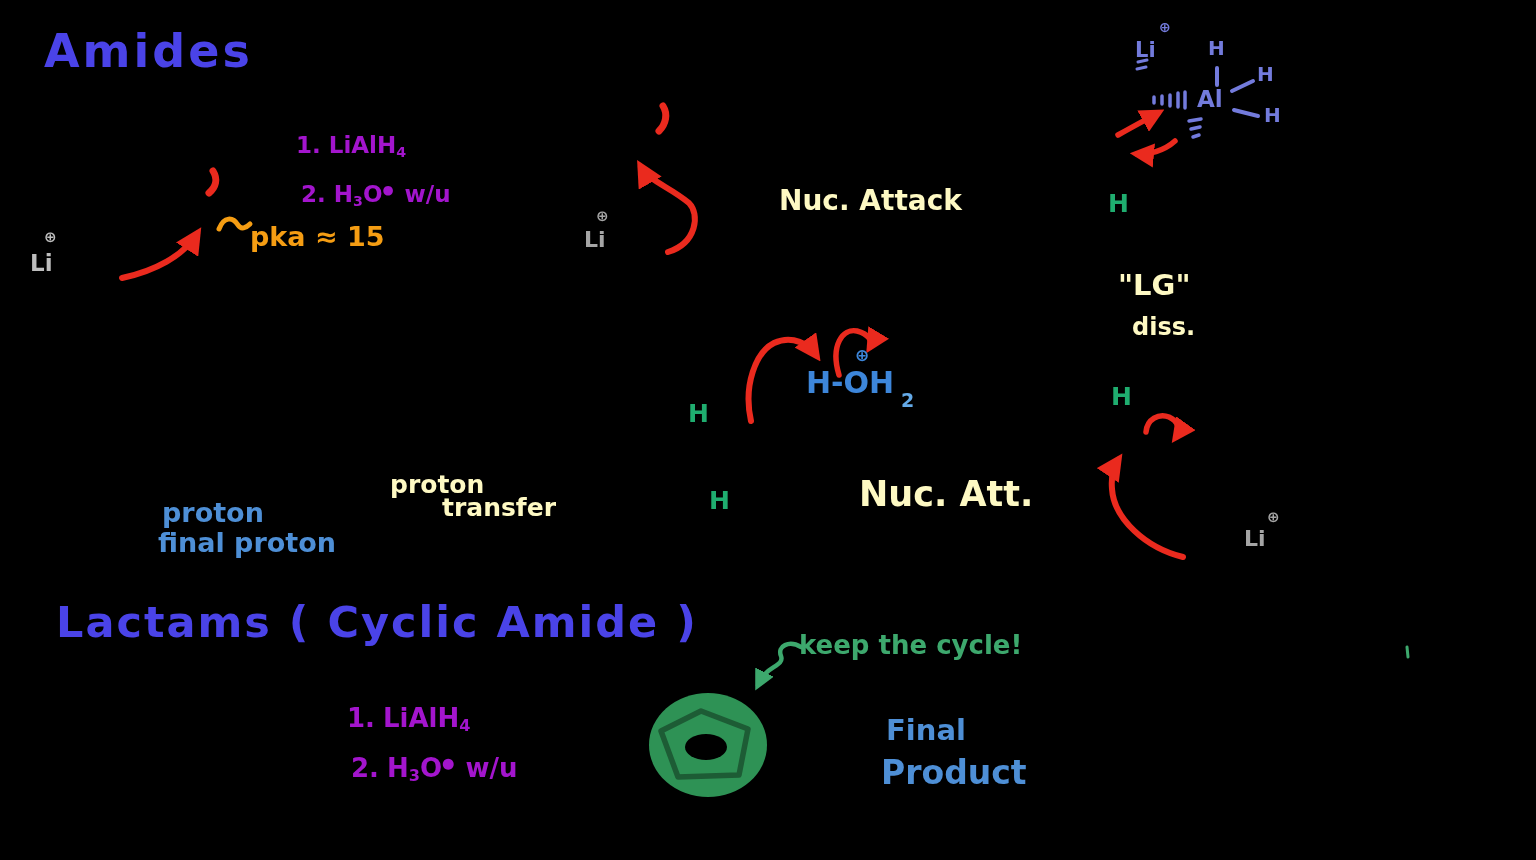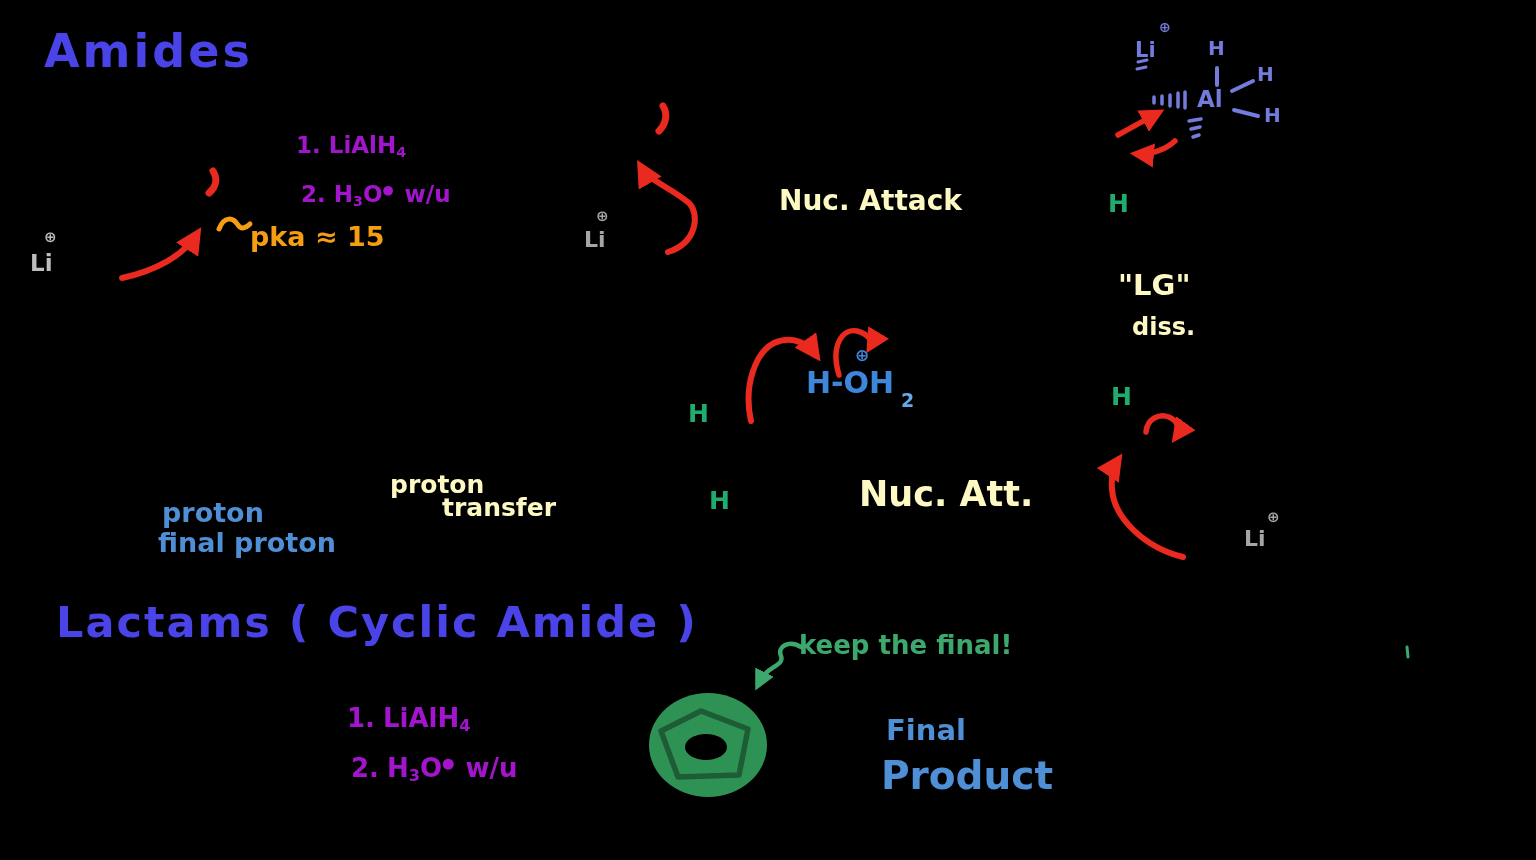--- a/index.html
+++ b/index.html
@@ -135,24 +135,24 @@
   <div class="t c-green" style="left:820px;top:477px;font-size:35px;margin-left:39px;">Nuc. Att.</div>
 
   <div class="t c-green" style="left:390px;top:472px;font-size:25px;">proton</div>
   <div class="t c-green" style="left:442px;top:495px;font-size:25px;">transfer</div>
 
   <div class="t c-pblue" style="left:162px;top:499px;font-size:27px;">proton</div>
   <div class="t c-pblue" style="left:158px;top:529px;font-size:27px;">final proton</div>
 
   <div class="t c-title" style="left:56px;top:601px;font-size:43px;letter-spacing:2px;">Lactams ( Cyclic Amide )</div>
 
-  <div class="t c-lgreen" style="left:799px;top:632px;font-size:26px;">keep the final!</div>
+  <div class="t c-lgreen" style="left:799px;top:632px;font-size:26px;">keep the cycle!</div>
 
   <div class="t c-pblue" style="left:886px;top:716px;font-size:29px;">Final</div>
-  <div class="t c-pblue" style="left:881px;top:756px;font-size:39px;">Product</div>
+  <div class="t c-pblue" style="left:881px;top:756px;font-size:33px;">Product</div>
 
   <div class="t c-mag" style="left:347px;top:705px;font-size:26px;">
     <span>1.</span><span class="rsp">LiAlH</span><span class="sub">4</span>
   </div>
   <div class="t c-mag" style="left:351px;top:755px;font-size:26px;">
     <span>2.</span><span class="rsp">H</span><span class="sub">3</span><span>O</span><span class="sup">●</span><span class="wsp">w/u</span>
   </div>
 
 </div>
 

